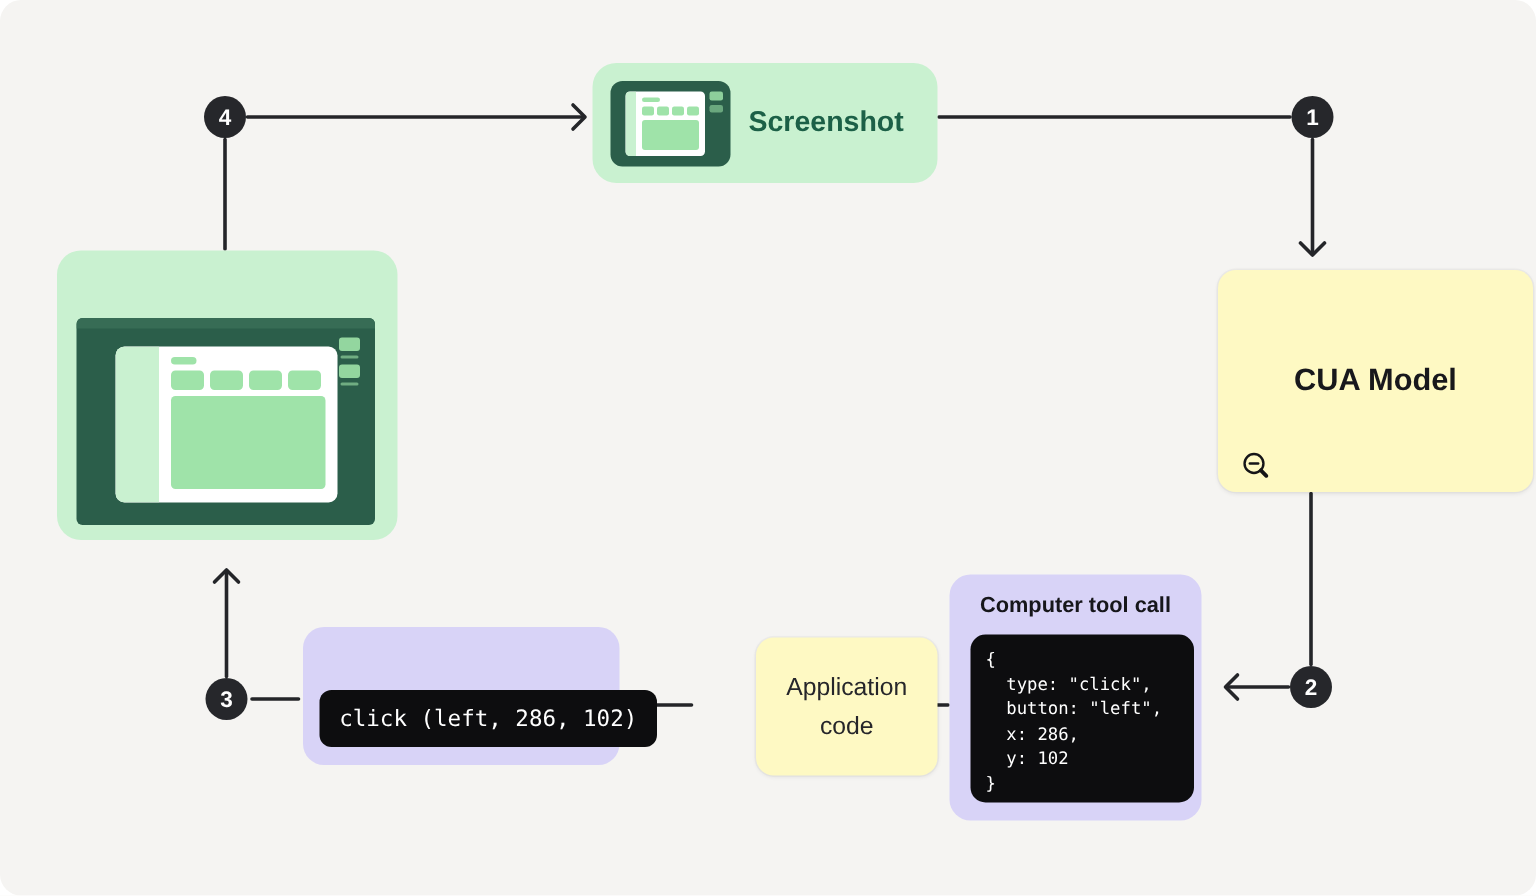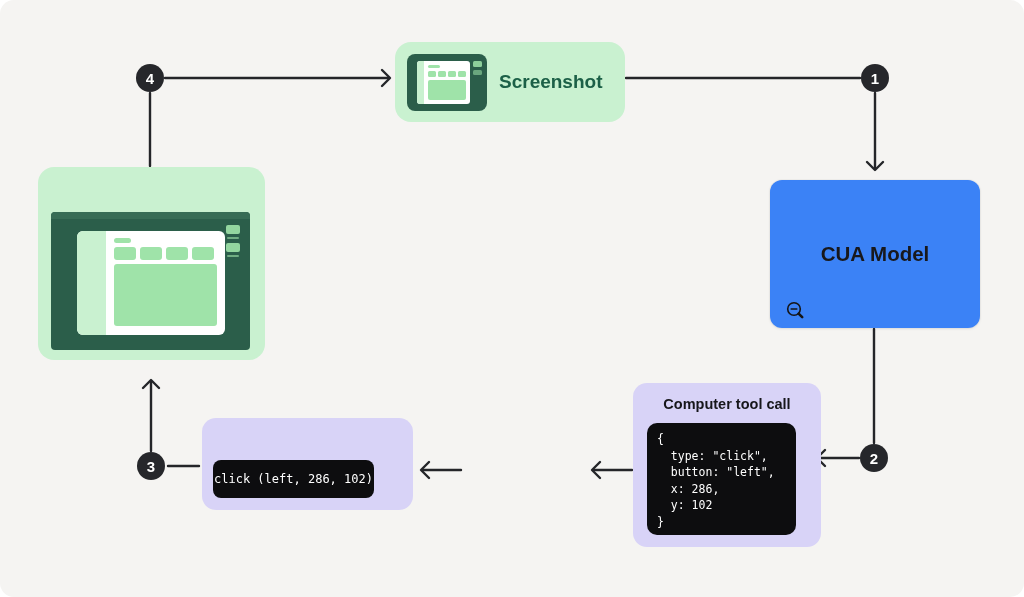--- a/index.html
+++ b/index.html
@@ -17,23 +17,24 @@
   }
   .connectors { position: absolute; left: 0; top: 0; }
 
   
   .node { position: absolute; }
   .green-box {
     background: #c9f1d0;
     border-radius: 16px;
   }
   .white-box {
-    background: #3b82f6;
+    background: #fef9c3;
     border-radius: 12px;
     box-shadow: 0 1px 3px rgba(20,30,25,0.08), 0 0 0 1px rgba(20,30,25,0.03);
+    margin-left: 42px;
   }
   .purple-box {
     background: #d8d3f7;
     border-radius: 14px;
   }
   .green-title { color: #1c6047; font-weight: bold; text-align: center; }
   .purple-title {
     color: #16161a; font-weight: bold; font-size: 14.5px;
     text-align: center; padding-top: 13px;
   }
@@ -93,45 +94,45 @@
 
   
   .cua-node {
     left: 770px; top: 180px; width: 210px; height: 148px;
     display: flex; align-items: center; justify-content: center;
   }
   .cua-node .label { font-size: 20.5px; font-weight: 600; color: #18181c; }
   .zoom-cursor { position: absolute; left: 14px; top: 120px; }
 
   
-  .toolcall-node { left: 633px; top: 383px; width: 188px; height: 164px; }
+  .toolcall-node { left: 633px; top: 383px; width: 168px; height: 164px; }
   .code-block {
     position: absolute; left: 14px; top: 40px; width: 149px; height: 112px;
     background: #0d0d0f; border-radius: 10px;
     color: #ffffff; font-family: "DejaVu Sans Mono", "Liberation Mono", monospace;
     font-size: 11.5px; line-height: 16.5px; white-space: pre;
     padding: 8px 10px;
   }
 
   
   .appcode-node {
     left: 462px; top: 425px; width: 121px; height: 92px;
     display: flex; align-items: center; justify-content: center; text-align: center;
     font-size: 16.5px; font-weight: 500; color: #26262a; line-height: 26px;
     padding: 0 14px;
   }
 
   
   .action-node { left: 202px; top: 418px; width: 211px; height: 92px; }
   .code-pill {
-    position: absolute; left: 11px; top: 42px; width: 161px; height: 38px;
+    position: absolute; left: 11px; top: 42px; width: 225px; height: 38px;
     background: #0d0d0f; border-radius: 8px;
     display: flex; align-items: center; justify-content: center;
     color: #ffffff; font-family: "DejaVu Sans Mono", "Liberation Mono", monospace;
-    font-size: 12px; white-space: pre;
+    font-size: 15px; white-space: pre;
   }
 
   
   .step-circle {
     position: absolute; width: 28px; height: 28px; border-radius: 50%;
     background: #26272b; color: #ffffff;
     display: flex; align-items: center; justify-content: center;
     font-size: 15px; font-weight: bold;
   }
   .step-1 { left: 861px; top: 64px; }
@@ -241,20 +242,23 @@
   <div class="node purple-box toolcall-node">
     <div class="purple-title">Computer tool call</div>
     <pre class="code-block">{
   type: "click",
   button: "left",
   x: 286,
   y: 102
 }</pre>
   </div>
 
+  <div class="node white-box appcode-node">
+    <span>Application code</span>
+  </div>
 
   <div class="node purple-box action-node">
     <div class="code-pill">click (left, 286, 102)</div>
   </div>
 
   <div class="step-circle step-1">
     <span>1</span>
   </div>
   <div class="step-circle step-2">
     <span>2</span>

